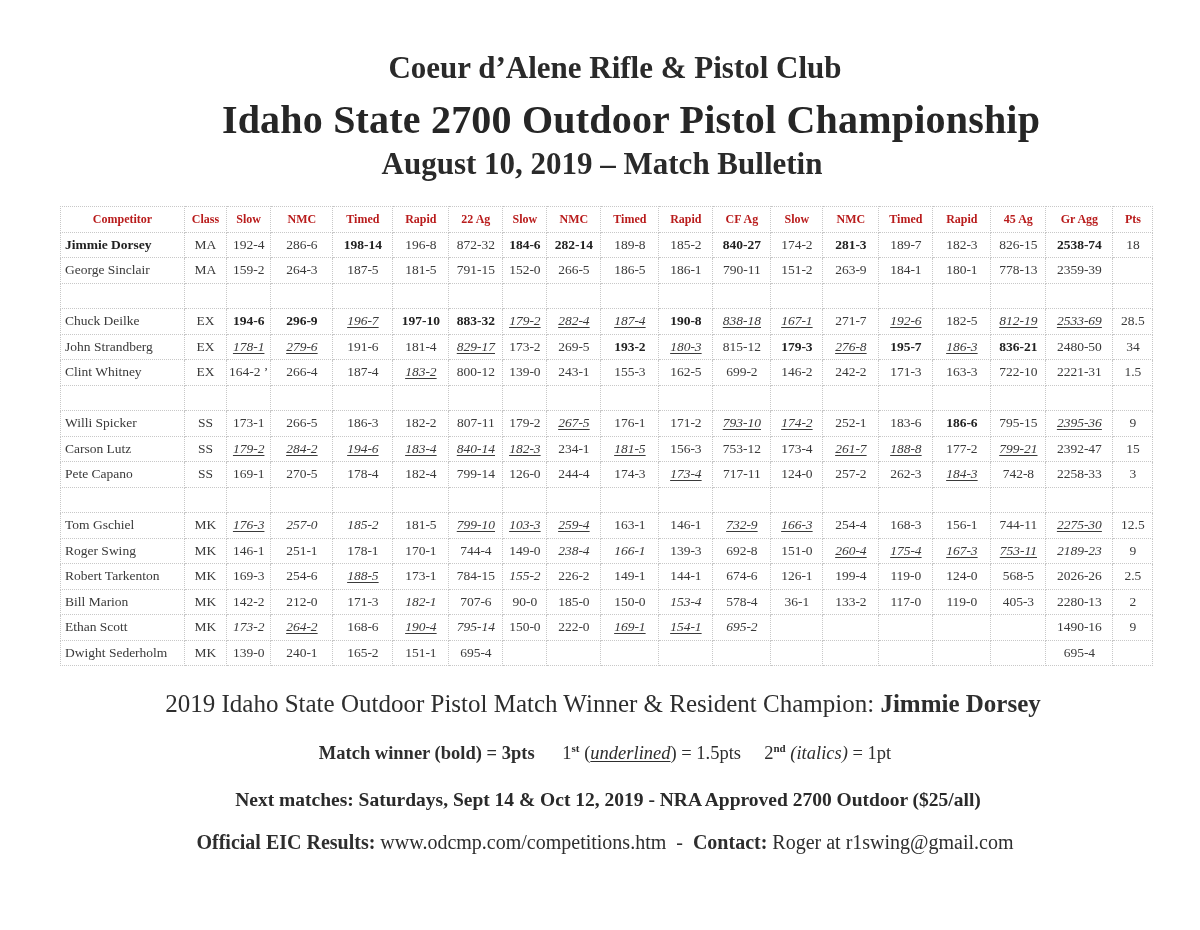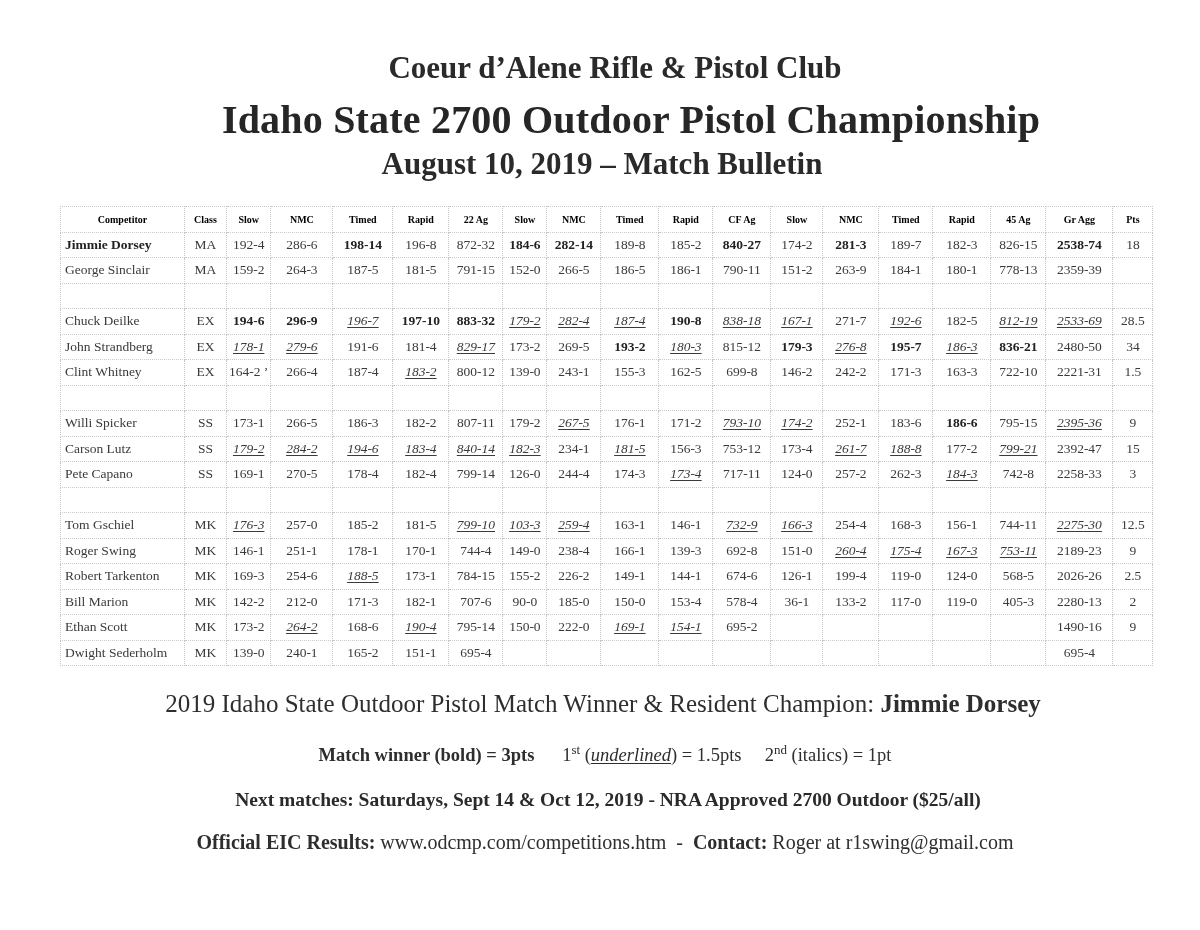--- a/index.html
+++ b/index.html
@@ -12,33 +12,33 @@
   .title2 { position: absolute; top: 96px; left: 0; width: 1262px; text-align: center;
     font-size: 40px; font-weight: bold; color: #262626; letter-spacing: 0.2px; }
   .title3 { position: absolute; top: 146px; left: 0; width: 1204px; text-align: center;
     font-size: 31px; font-weight: bold; color: #2a2a2a; }
 
   table.results { position: absolute; top: 206px; left: 60px; border-collapse: collapse;
     font-size: 13.5px; color: #3a3a3a; }
   table.results th, table.results td {
     border: 1px dotted #c8c8c8; height: 24.5px; padding: 0 2px; text-align: center; white-space: nowrap;
   }
-  table.results th { font-weight: bold; color: #000000; font-size: 10px; }
+  table.results th { font-weight: bold; color: #b91c1c; font-size: 12px; }
   table.results td.name { text-align: left; padding-left: 4px; }
   table.results tr.spacer td { height: 24.5px; }
   .b { font-weight: bold; color: #222; }
   .u { text-decoration: underline; text-underline-offset: 2px; font-style: italic; }
-  .i { }
+  .i { font-style: italic; }
 
   .champ { position: absolute; top: 690px; left: 0; width: 1206px; text-align: center;
     font-size: 25px; color: #2e2e2e; }
   .champ .champ-name { font-weight: bold; }
   .legend { position: absolute; top: 742px; left: 0; width: 1210px; text-align: center;
     font-size: 18.5px; color: #2e2e2e; }
-  .legend sup { font-size: 13px; }
+  .legend sup { font-size: 11px; font-weight: bold; }
   .next { position: absolute; top: 789px; left: 0; width: 1216px; text-align: center;
     font-size: 19.5px; font-weight: bold; color: #2a2a2a; }
   .official { position: absolute; top: 831px; left: 0; width: 1210px; text-align: center;
     font-size: 20px; color: #2e2e2e; }
   .official .lbl { font-weight: bold; margin-top: 48px; }
 </style>
 </head>
 <body>
 
 <div class="title1">Coeur d’Alene Rifle &amp; Pistol Club</div>
@@ -201,21 +201,21 @@
         <td><span>EX</span></td>
         <td><span>164-2 ’</span></td>
         <td><span>266-4</span></td>
         <td><span>187-4</span></td>
         <td><span class="u">183-2</span></td>
         <td><span>800-12</span></td>
         <td><span>139-0</span></td>
         <td><span>243-1</span></td>
         <td><span>155-3</span></td>
         <td><span>162-5</span></td>
-        <td><span>699-8</span></td>
+        <td><span>699-2</span></td>
         <td><span>146-2</span></td>
         <td><span>242-2</span></td>
         <td><span>171-3</span></td>
         <td><span>163-3</span></td>
         <td><span>722-10</span></td>
         <td><span>2221-31</span></td>
         <td><span>1.5</span></td>
       </tr>
       <tr class="spacer">
         <td></td>

